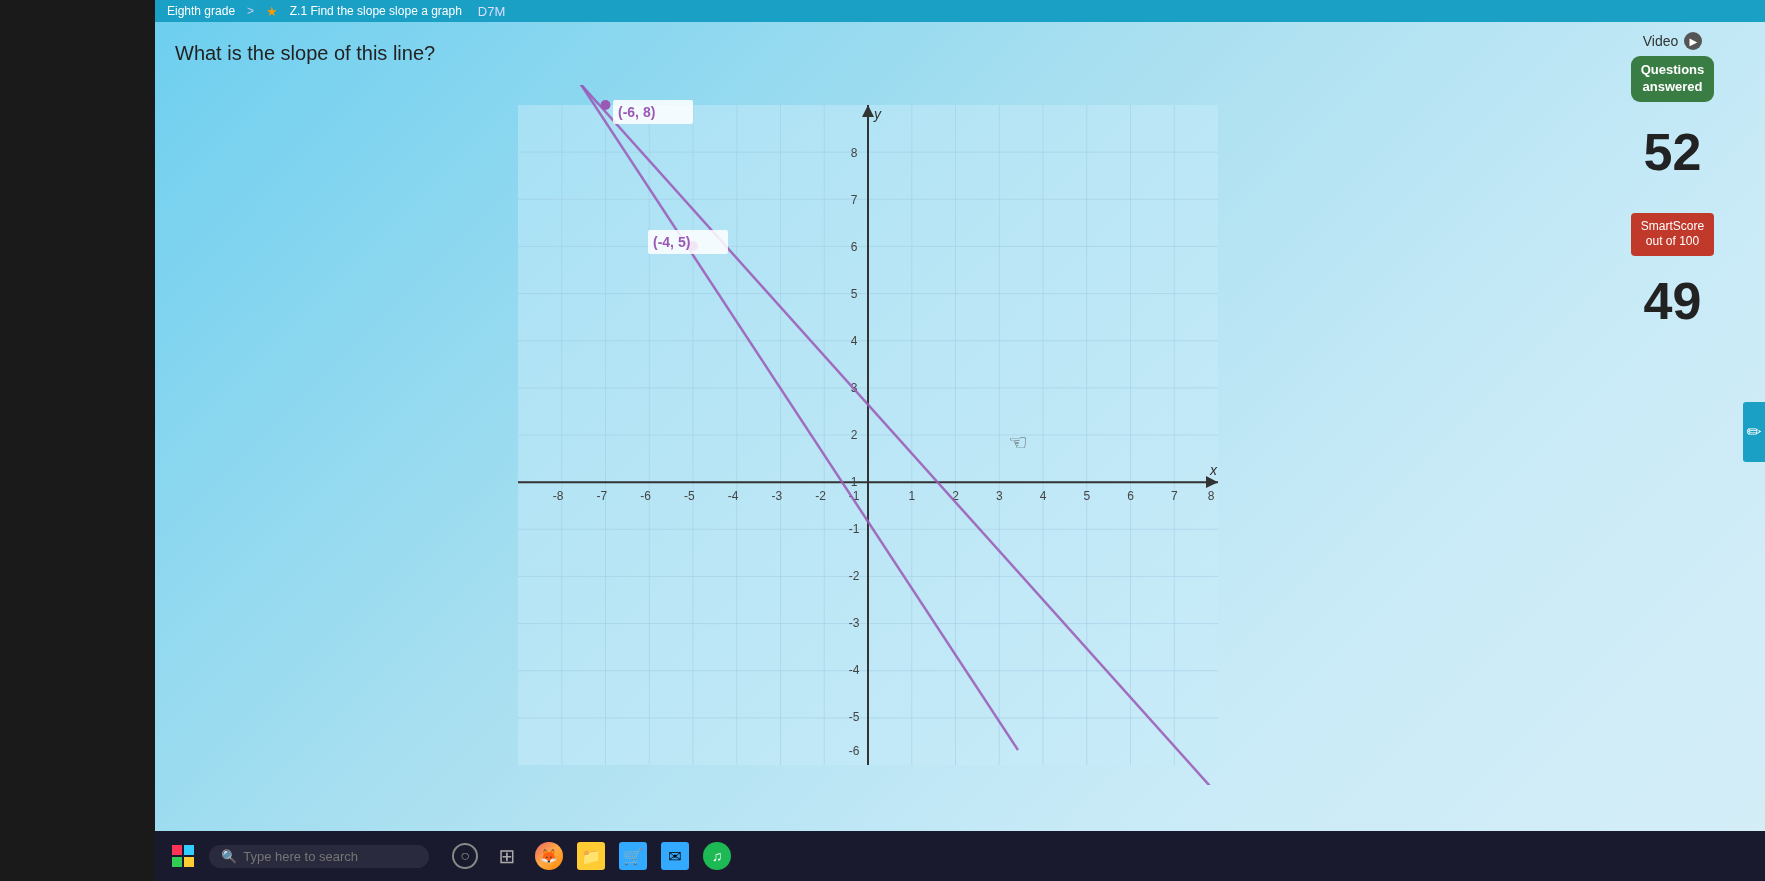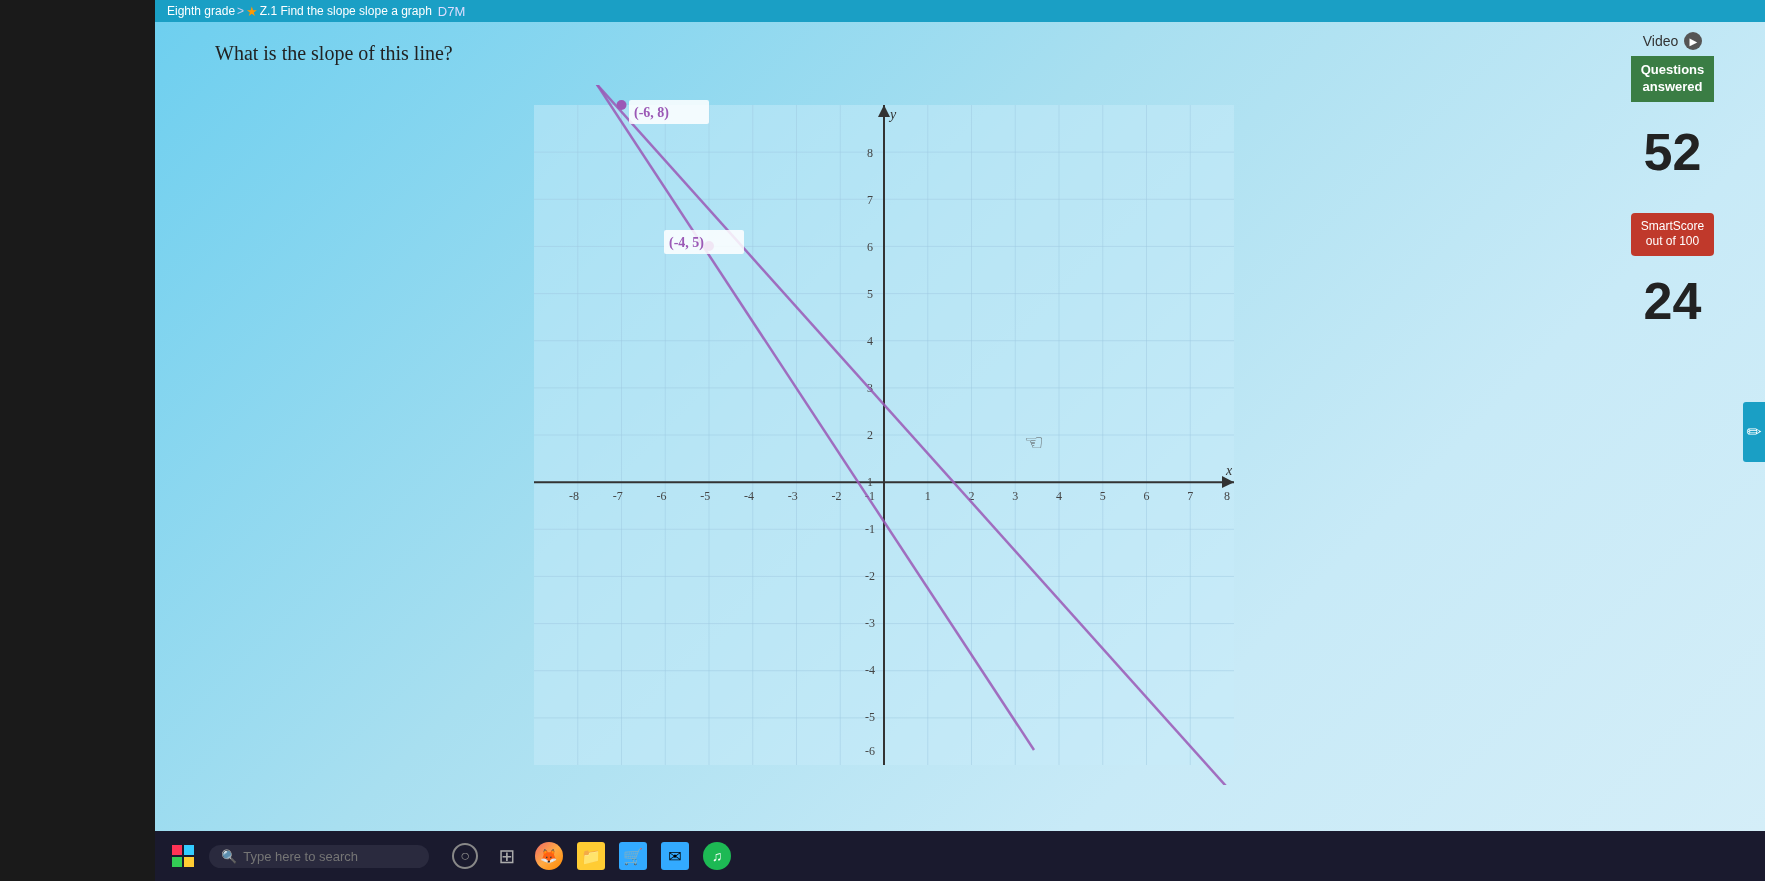--- a/index.html
+++ b/index.html
@@ -32,21 +32,21 @@
       display: flex;
       align-items: center;
       padding: 0 12px;
       font-size: 12px;
       color: #fff;
     }
 
     .breadcrumb {
       display: flex;
       align-items: center;
-      gap: 2px;
+      gap: 12px;
     }
 
     .breadcrumb-separator {
       color: #cce;
     }
 
     .star-icon {
       color: #f90;
       font-size: 13px;
     }
@@ -83,21 +83,21 @@
       align-items: center;
       justify-content: center;
       color: #fff;
       font-size: 10px;
     }
 
     .questions-answered-btn {
       background: #3a7d44;
       color: #fff;
       border: none;
-      border-radius: 0;
+      border-radius: 9px;
       padding: 6px 10px;
       font-size: 13px;
       font-weight: bold;
       cursor: pointer;
       text-align: center;
       line-height: 1.3;
     }
 
     .questions-count {
       font-size: 52px;
@@ -138,26 +138,25 @@
       display: flex;
       align-items: center;
       justify-content: center;
       color: #fff;
       font-size: 18px;
     }
 
     
     .problem-area {
       position: absolute;
-      left: 16px;
+      left: 0;
       top: 0;
       width: 1425px;
       height: 100%;
-      padding: 20px 44px;
-      font-family: Liberation Serif, serif;
+      padding: 20px 20px;
     }
 
     .problem-title {
       font-size: 20px;
       color: #222;
       margin-bottom: 20px;
       font-weight: normal;
     }
 
     
@@ -367,21 +366,21 @@
   <div class="right-panel">
     <div style="display:flex;align-items:center;gap:6px;margin-bottom:6px;">
       <span style="font-size:14px;color:#333;">Video</span>
       <div class="video-circle">▶</div>
     </div>
     <button class="questions-answered-btn" style="white-space:pre-line;">Questions
 answered</button>
     <div class="questions-count">52</div>
     <button class="smart-score-btn" style="white-space:pre-line;margin-top:21px;">SmartScore
 out of 100</button>
-    <div class="smart-score-count">24</div>
+    <div class="smart-score-count">49</div>
   </div>
 
   <div class="pencil-icon">✏</div>
 
 </div>
 
 <div class="taskbar">
   <button class="taskbar-start">
     <svg width="22" height="22" viewBox="0 0 22 22">
       <rect x="0" y="0" width="10" height="10" fill="#f35"></rect>

